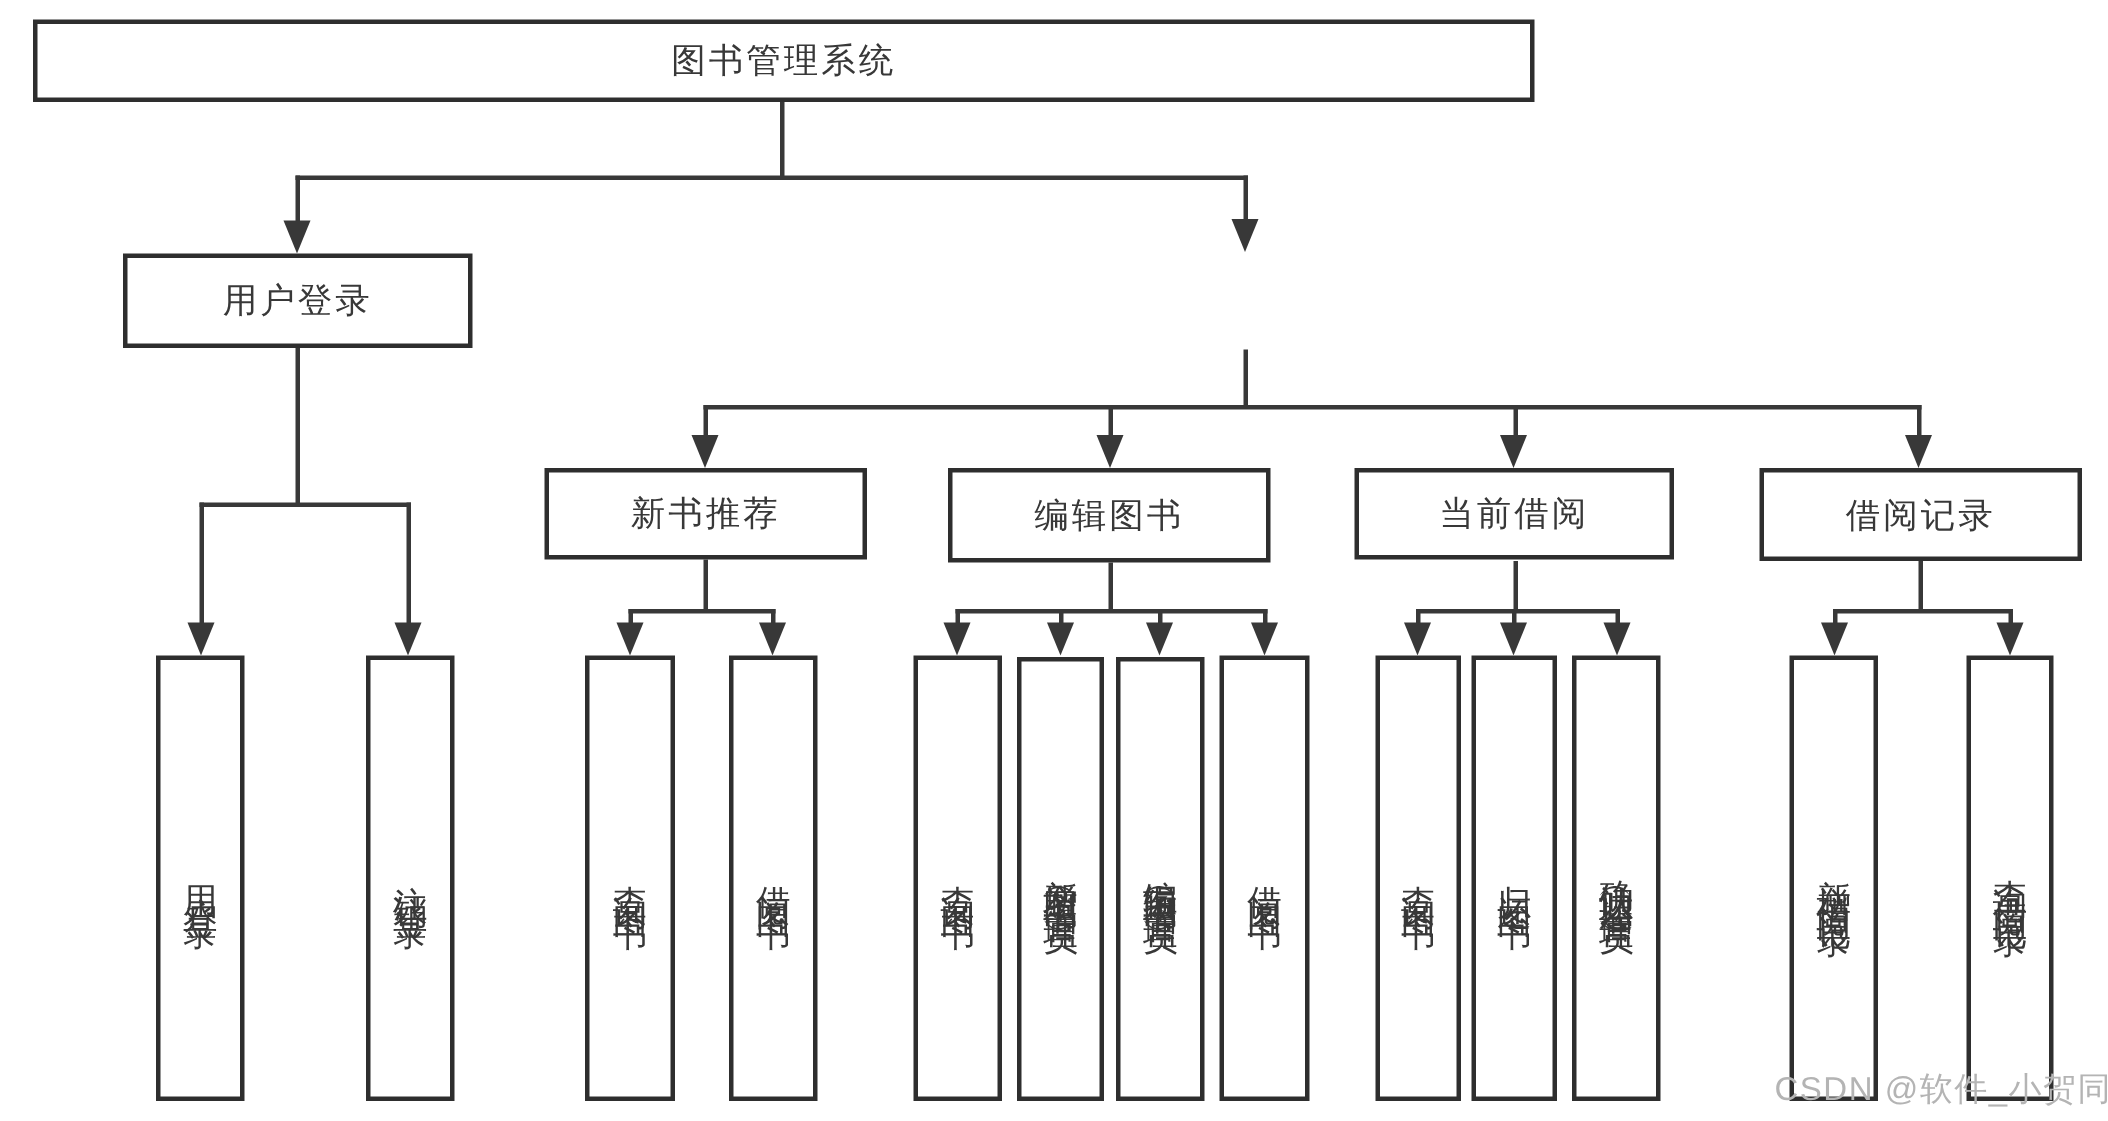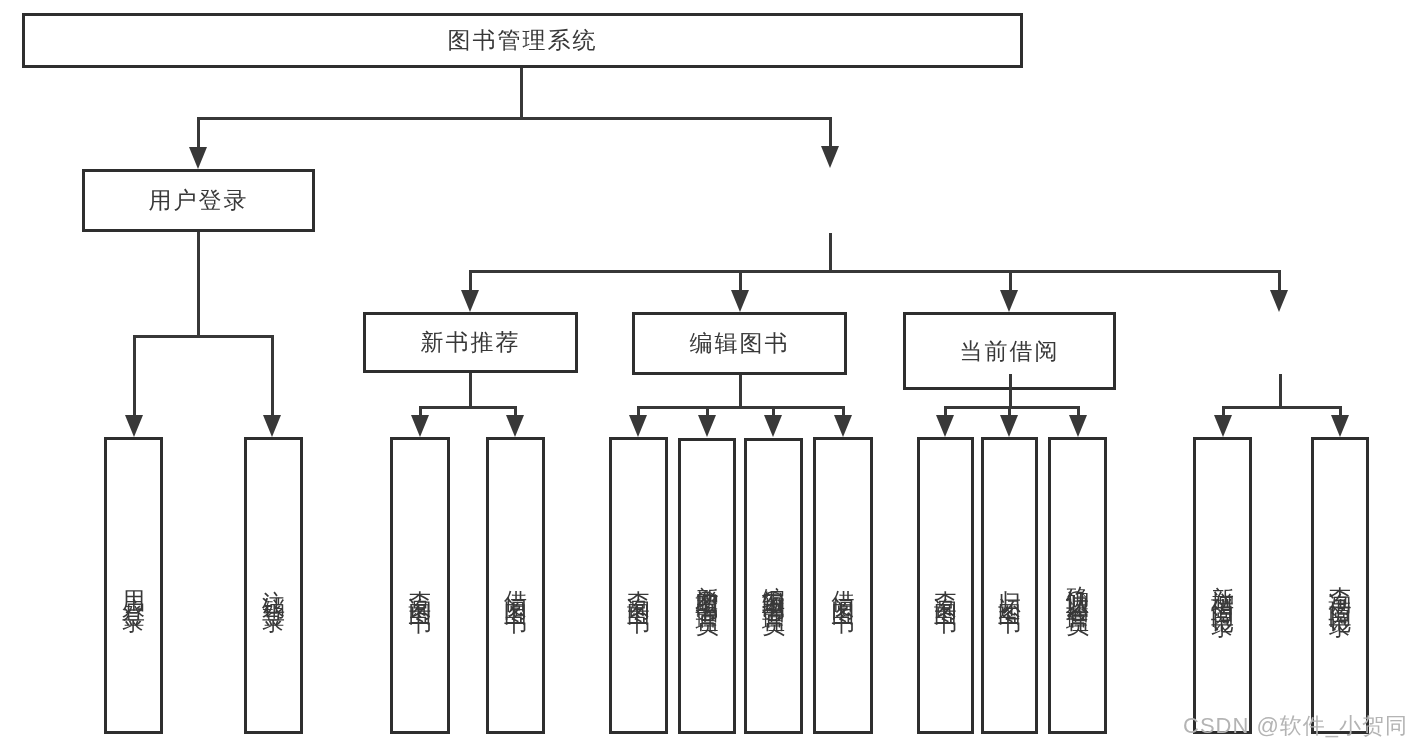--- a/index.html
+++ b/index.html
@@ -106,22 +106,25 @@
   <div class="arr" style="left:1000px; top:290px;"></div>
   <div class="vl" style="left:1278px; top:270px; height:22px;"></div>
   <div class="arr" style="left:1270px; top:290px;"></div>
 
   <div class="box" style="left:363px; top:312px; width:215px; height:61px;">
     <span>新书推荐</span>
   </div>
   <div class="box" style="left:632px; top:312px; width:215px; height:63px;">
     <span>编辑图书</span>
   </div>
-  <div class="box" style="left:903px; top:312px; width:213px; height:78px;">
+  <div class="box" style="left:903px; top:312px; width:213px; height:61px;">
     <span>当前借阅</span>
+  </div>
+  <div class="box" style="left:1173px; top:312px; width:215px; height:62px;">
+    <span>借阅记录</span>
   </div>
 
   <div class="vl" style="left:469px; top:373px; height:35px;"></div>
   <div class="hl" style="left:419px; top:406px; width:98px;"></div>
   <div class="vl" style="left:419px; top:406px; height:11px;"></div>
   <div class="arr" style="left:411px; top:415px;"></div>
   <div class="vl" style="left:514px; top:406px; height:11px;"></div>
   <div class="arr" style="left:506px; top:415px;"></div>
 
   <div class="vl" style="left:739px; top:375px; height:33px;"></div>

